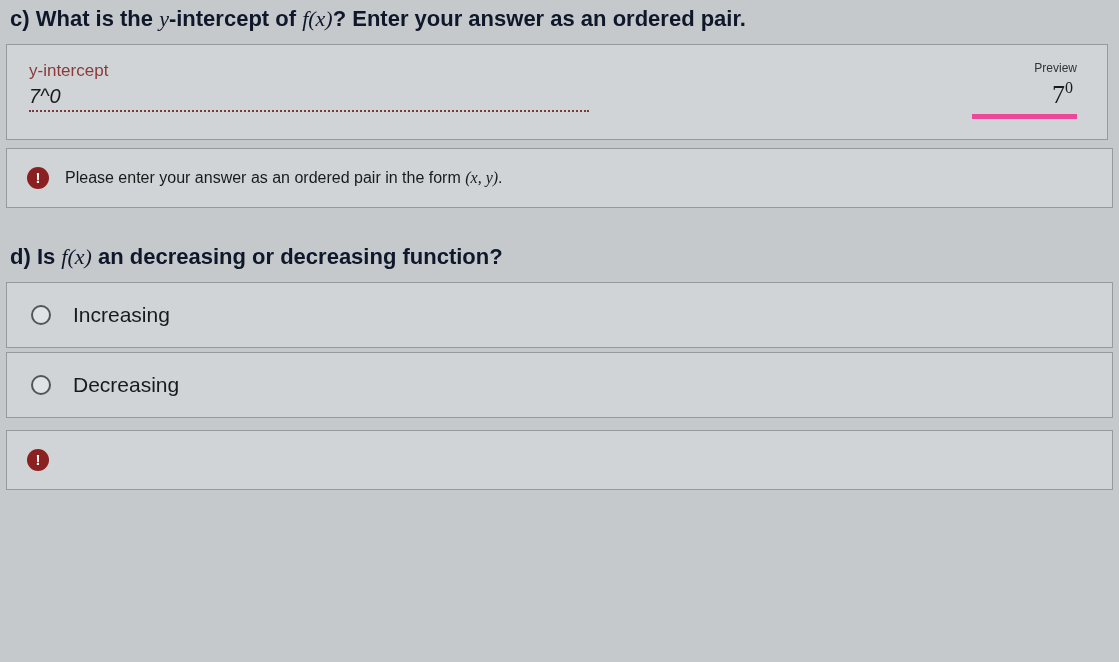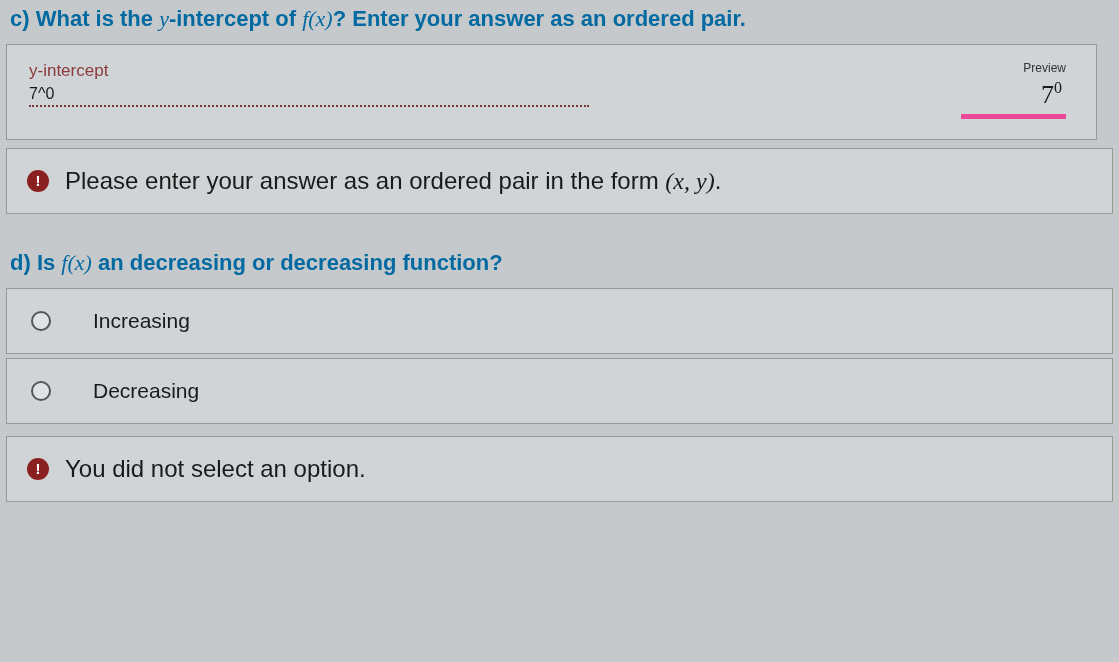--- a/index.html
+++ b/index.html
@@ -11,37 +11,37 @@
       font-family: Arial, Helvetica, sans-serif;
       background: #c5c9cc;
       width: 1119px;
       height: 662px;
       overflow: hidden;
       padding: 0;
     }
     .question-header {
       font-size: 22px;
       font-weight: bold;
-      color: #0369a1;
+      color: #0f172a;
       padding: 6px 10px 12px 10px;
     }
     .math-fn {
       font-family: 'Times New Roman', serif;
       font-style: italic;
       font-weight: normal;
     }
     .math-var {
       font-family: 'Times New Roman', serif;
       font-style: italic;
       font-weight: normal;
     }
     .answer-box {
       background: #d0d4d7;
       border: 1px solid #999;
-      margin: 0 22px 8px 6px;
+      margin: 0 11px 8px 6px;
       padding: 16px 20px 20px 22px;
       position: relative;
     }
     .input-row {
       display: flex;
       align-items: flex-start;
       gap: 20px;
     }
     .input-section {
       flex: 0 0 auto;
@@ -49,26 +49,27 @@
     }
     .input-label {
       color: #8b3a3a;
       font-size: 17px;
       margin-bottom: 2px;
     }
     .text-input {
       background: transparent;
       border: none;
       border-bottom: 2px dotted #7a3a3a;
-      font-size: 16px;
+      font-size: 20px;
       color: #1a1a1a;
       padding: 2px 0;
       width: 100%;
       outline: none;
       font-family: Arial, sans-serif;
+      font-style: italic;
     }
     .preview-section {
       flex: 1;
       text-align: right;
       padding-right: 10px;
     }
     .preview-label {
       font-size: 12px;
       color: #333;
       margin-bottom: 4px;
@@ -100,21 +101,21 @@
       background: #8b2020;
       color: #fff;
       display: flex;
       align-items: center;
       justify-content: center;
       font-weight: bold;
       font-size: 15px;
       flex-shrink: 0;
     }
     .feedback-text {
-      font-size: 24px;
+      font-size: 16px;
       color: #1a1a1a;
     }
     .option-row {
       background: #d0d4d7;
       border: 1px solid #999;
       margin: 0 6px 4px 6px;
       padding: 20px 24px;
       display: flex;
       align-items: center;
       gap: 22px;
@@ -124,21 +125,20 @@
       width: 20px;
       height: 20px;
       border: 2px solid #555;
       border-radius: 50%;
       background: #e0e3e5;
       flex-shrink: 0;
     }
     .option-label {
       font-size: 21px;
       color: #1a1a1a;
-      margin-left: 20px;
     }
     .section-gap {
       height: 8px;
     }
   </style>
 </head>
 <body>
 
 <div class="question-header">
   <span>c)</span>
@@ -179,14 +179,13 @@
 
 <div class="option-row">
   <div class="radio-circle"></div>
   <div class="option-label">Decreasing</div>
 </div>
 
 <div class="section-gap"></div>
 
 <div class="feedback-box" style="margin-bottom:6px;">
   <div class="alert-icon">!</div>
-  <div class="feedback-text">You did not select an option.</div>
 </div>
 
 </body></html>

